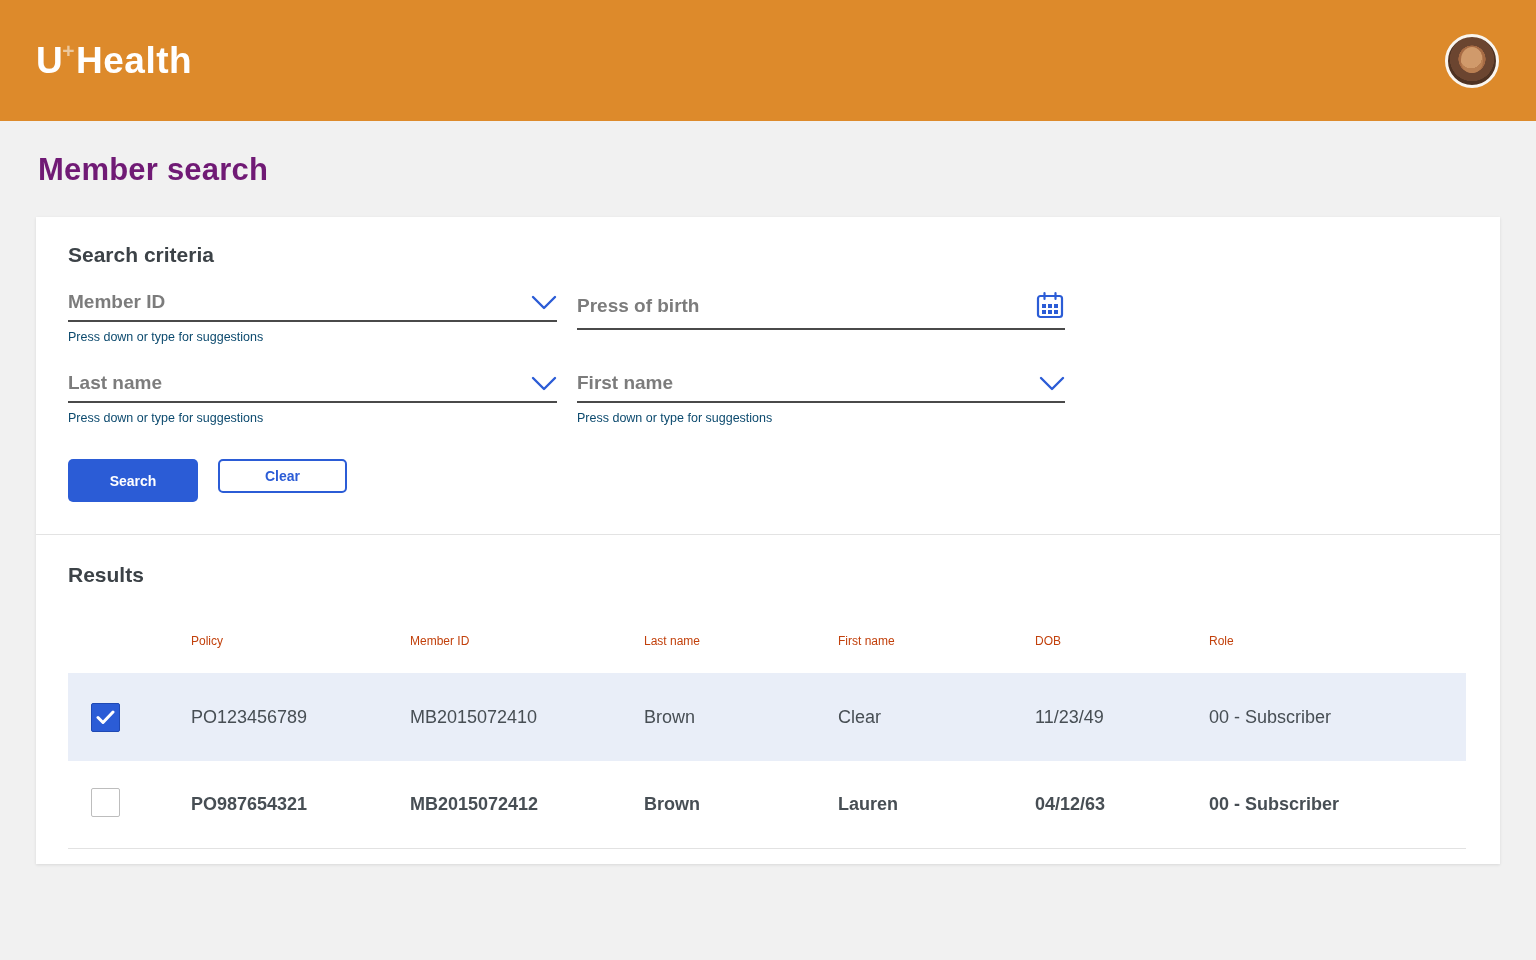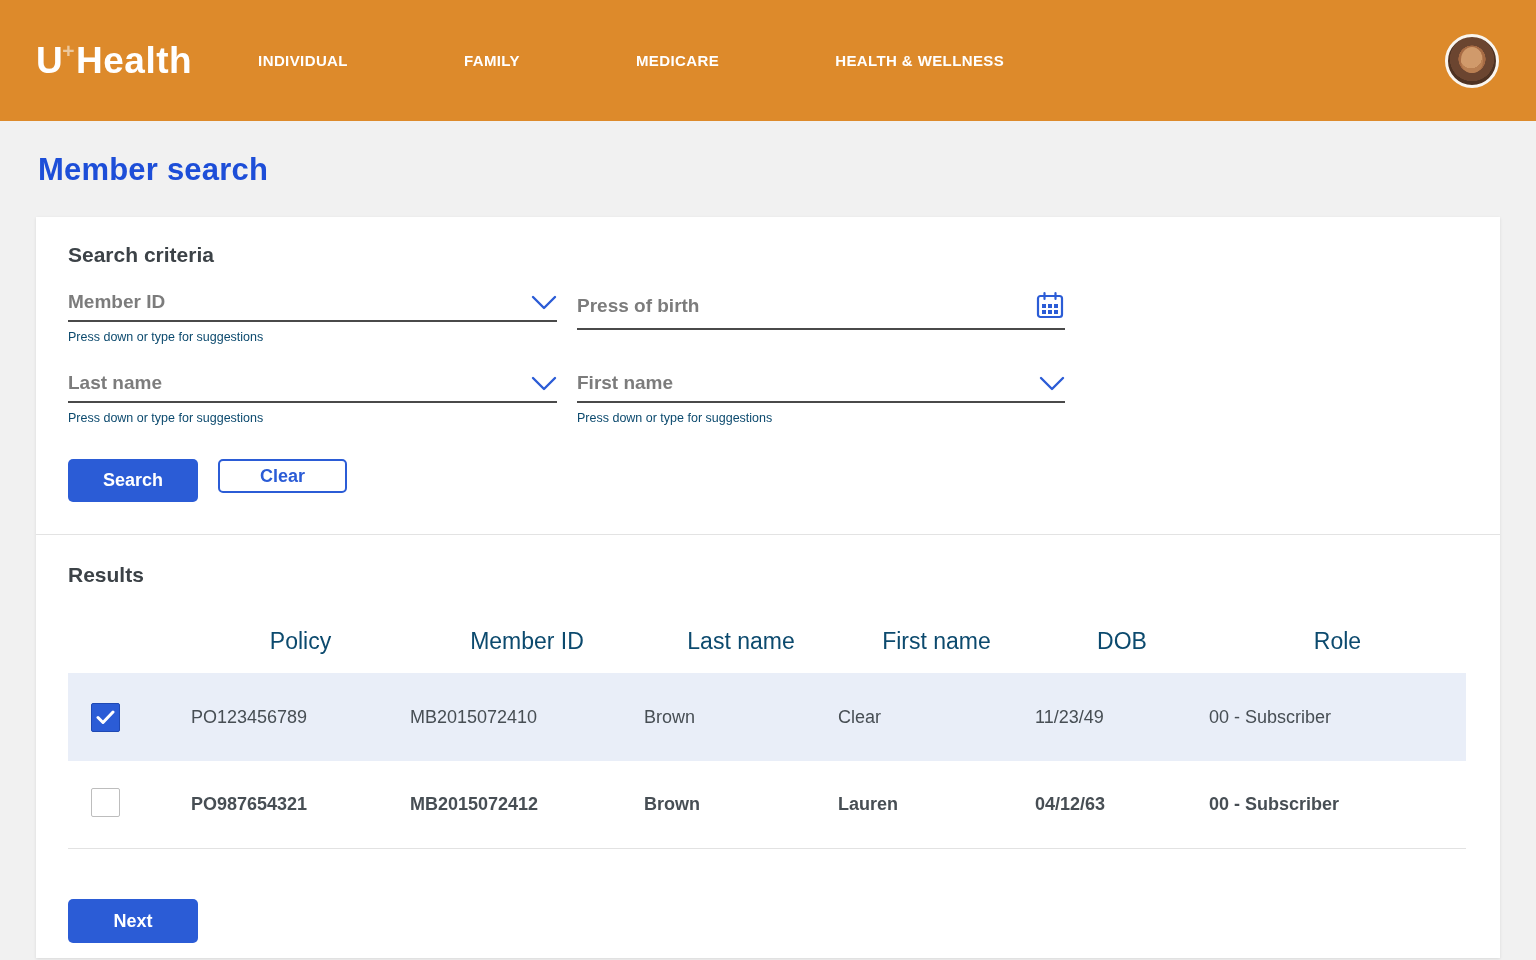--- a/index.html
+++ b/index.html
@@ -69,21 +69,21 @@
     width: 22px; height: 26px;
     border-radius: 50% 50% 45% 45%;
     background: radial-gradient(circle at 45% 40%, #D09A6B 0 55%, #B97F52 56% 100%);
   }
 
   
   .page-title {
     margin: 31px 0 0 38px;
     font-size: 31px;
     font-weight: 700;
-    color: #1d4ed8;
+    color: #701a75;
     letter-spacing: 0.2px;
   }
 
   .card {
     width: 1464px;
     margin: 29px 0 0 36px;
     background: #FFFFFF;
     box-shadow: 0 1px 3px rgba(0,0,0,0.10);
   }
 
@@ -117,21 +117,21 @@
   .field-icon { display: inline-flex; align-items: center; cursor: pointer; }
   .field-helper {
     margin-top: 8px;
     font-size: 12.5px;
     color: #0c4a6e;
   }
 
   .buttons-row { margin-top: 34px; display: flex; gap: 20px; }
   .btn {
     font-family: "Liberation Sans", sans-serif;
-    font-size: 18px;
+    font-size: 14px;
     font-weight: 700;
     border-radius: 5px;
     cursor: pointer;
     text-align: center;
   }
   .btn-primary {
     width: 130px;
     height: 43px;
     background: #2B5CD6;
     color: #FFFFFF;
@@ -148,24 +148,23 @@
   
   .results-section { padding: 28px 32px 15px 32px; }
   .results-table { margin-top: 22px; width: 1398px; }
   .t-row {
     display: grid;
     grid-template-columns: 123px 219px 234px 194px 197px 174px 1fr;
     align-items: center;
   }
   .t-head { height: 64px; }
   .t-head .t-cell {
-    font-size: 23px;
+    font-size: 12px;
     font-weight: 400;
-    color: #0c4a6e;
-    text-align: center;
+    color: #c2410c;
   }
   .t-body-row { height: 88px; background: #FFFFFF; cursor: pointer; }
   .t-body-row.selected { background: #E9EEF8; }
   .t-body-row.last { border-bottom: 1px solid #E2E2E2; font-weight: bold; }
   .t-cell { font-size: 18px; color: #474E54; }
   .t-cell-check { padding-left: 23px; }
 
   .checkbox {
     display: inline-flex;
     align-items: center;
@@ -188,26 +187,20 @@
   .btn-next { width: 130px; height: 44px; }
 </style>
 </head>
 <body>
 
 <div class="header">
   <div class="logo">
     <span>U</span>
       <span class="logo-plus">+</span>
       <span>Health</span>
-  </div>
-  <div class="nav">
-    <div class="nav-item">INDIVIDUAL</div>
-    <div class="nav-item">FAMILY</div>
-    <div class="nav-item">MEDICARE</div>
-    <div class="nav-item">HEALTH &amp; WELLNESS</div>
   </div>
   <div class="avatar"></div>
 </div>
 
 <h1 class="page-title">Member search</h1>
 
 <div class="card">
 
   <div class="search-section">
     <div class="section-title">Search criteria</div>
@@ -318,18 +311,15 @@
         <div class="t-cell">PO987654321</div>
         <div class="t-cell">MB2015072412</div>
         <div class="t-cell">Brown</div>
         <div class="t-cell">Lauren</div>
         <div class="t-cell">04/12/63</div>
         <div class="t-cell">00 - Subscriber</div>
       </div>
 
     </div>
 
-    <div class="next-row">
-      <button class="btn btn-primary btn-next">Next</button>
-    </div>
   </div>
 
 </div>
 
 </body></html>

